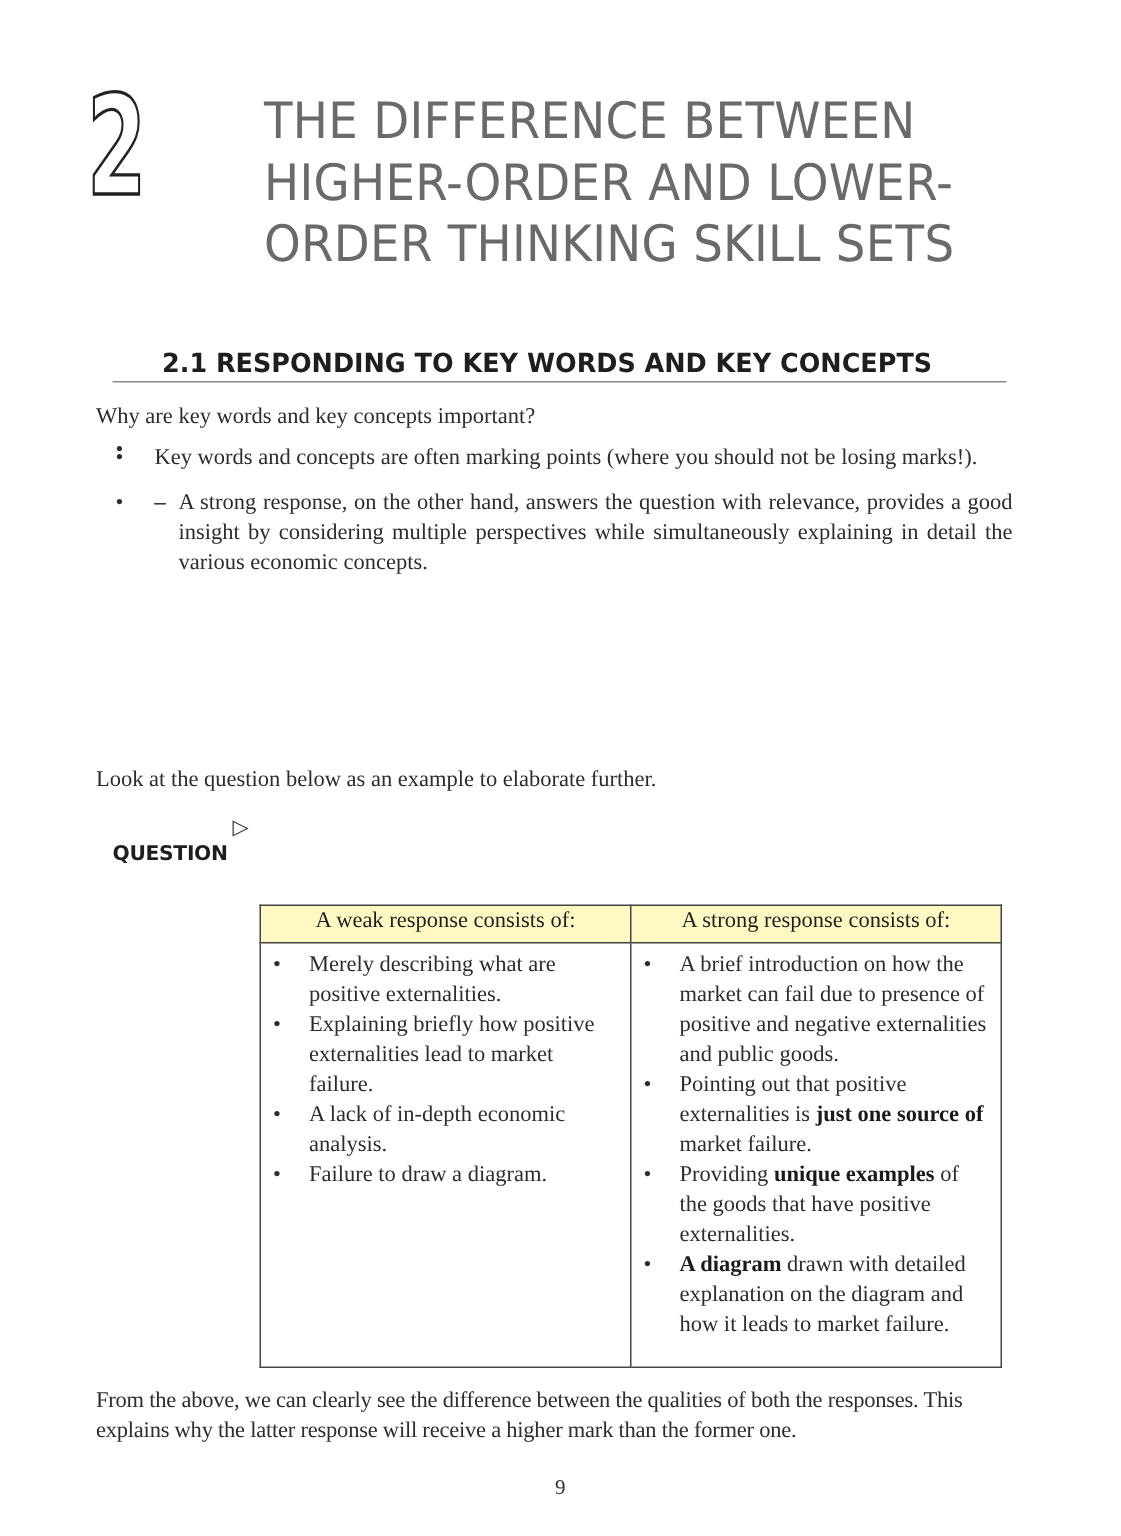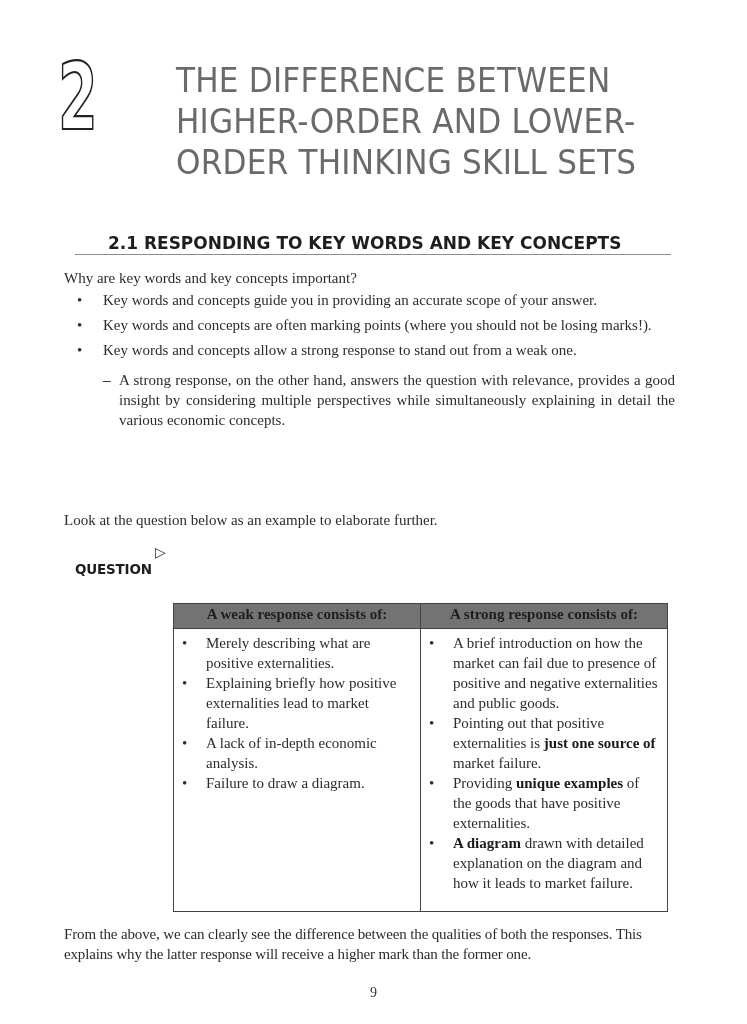--- a/index.html
+++ b/index.html
@@ -162,22 +162,22 @@
       font-size: 15px;
       line-height: 20px;
       color: #2c2c2c;
     }
     .response-table th, .response-table td {
       border: 1.5px solid #444;
       vertical-align: top;
       padding: 0;
     }
     .response-table th {
-      background: #737373;
-      font-weight: bold;
+      background: #fef9c3;
+      font-weight: normal;
       height: 24px;
       text-align: center;
       font-size: 15px;
       color: #1e1e1e;
     }
     .response-table th.col-weak { width: 246px; }
     .response-table td { height: 282px; }
     .cell-list {
       list-style: none;
       margin: 4px 0 0 0;
@@ -223,29 +223,27 @@
 
 <h2 class="section-heading">
   <span class="txt">2.1 RESPONDING TO KEY WORDS AND KEY CONCEPTS</span>
 </h2>
 
 <p class="body-text intro-q">Why are key words and key concepts important?</p>
 
 <ul class="bullets">
   <li>
     <span class="dot">•</span>
-    <span>Key words and concepts guide you in providing an accurate scope of your answer.</span>
   </li>
   <li>
     <span class="dot">•</span>
     <span>Key words and concepts are often marking points (where you should not be losing marks!).</span>
   </li>
   <li>
     <span class="dot">•</span>
-    <span>Key words and concepts allow a strong response to stand out from a weak one.</span>
     <ul class="sub-list">
       <li>
         <span class="dash">–</span>
       </li>
       <li>
         <span class="dash">–</span>
         <span>A strong response, on the other hand, answers the question with relevance, provides a good insight by considering multiple perspectives while simultaneously explaining in detail the various economic concepts.</span>
       </li>
     </ul>
   </li>

